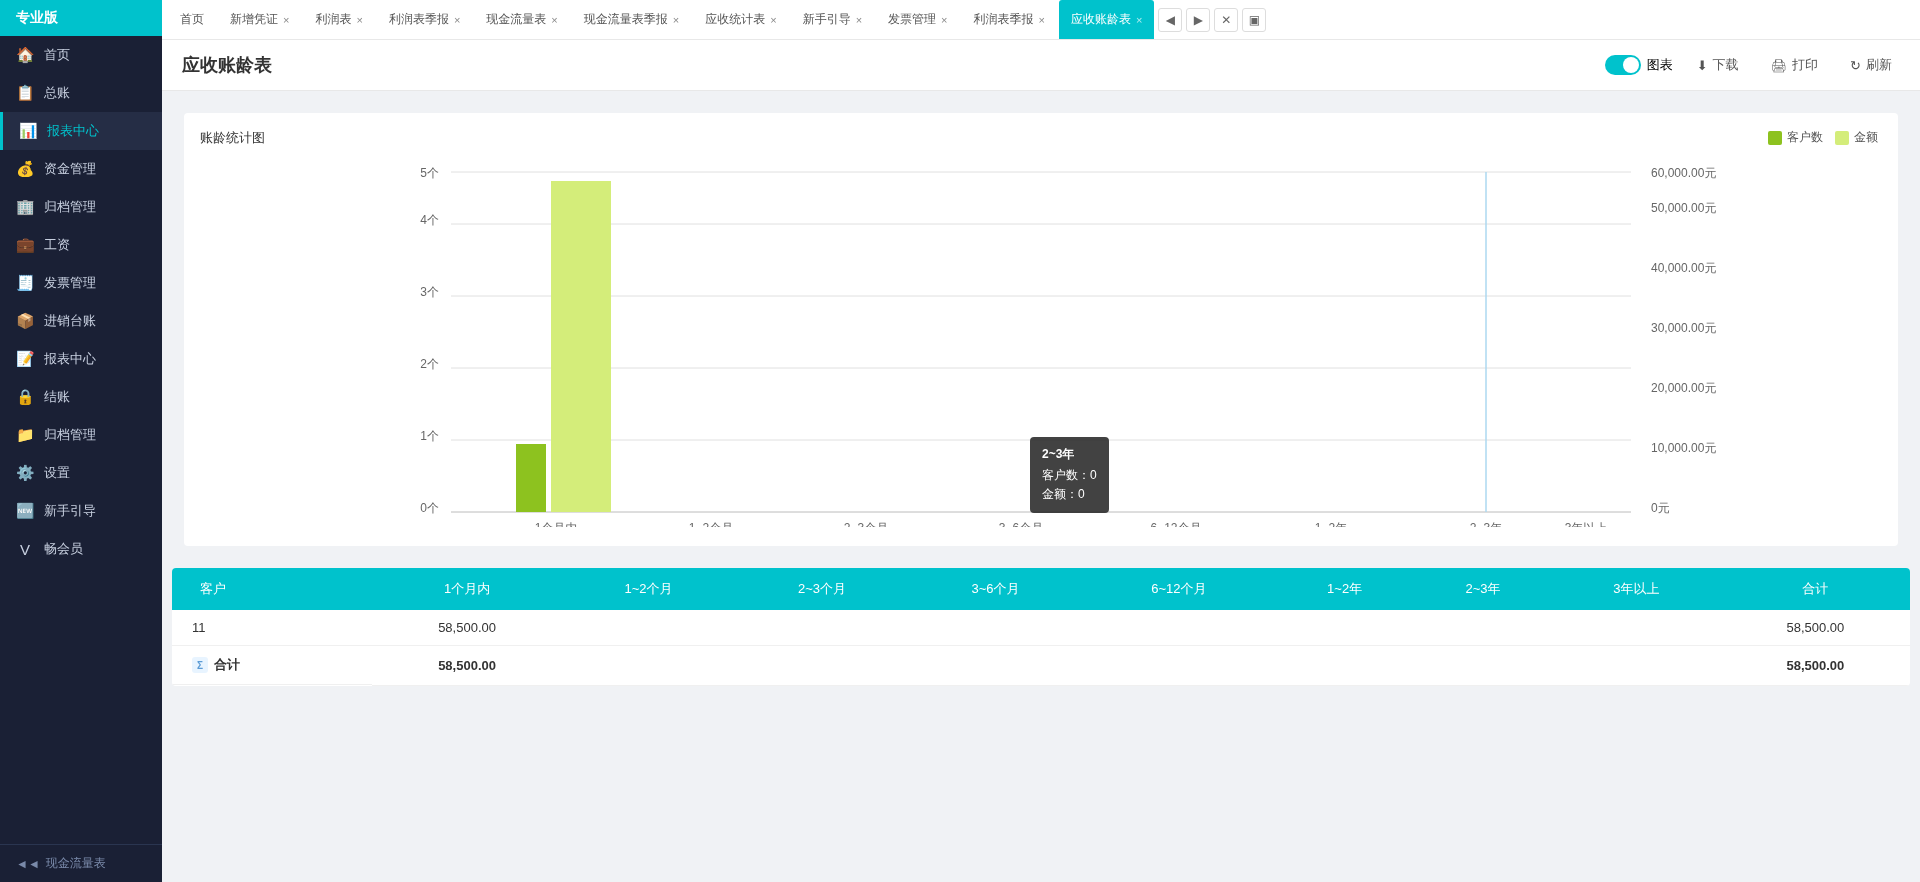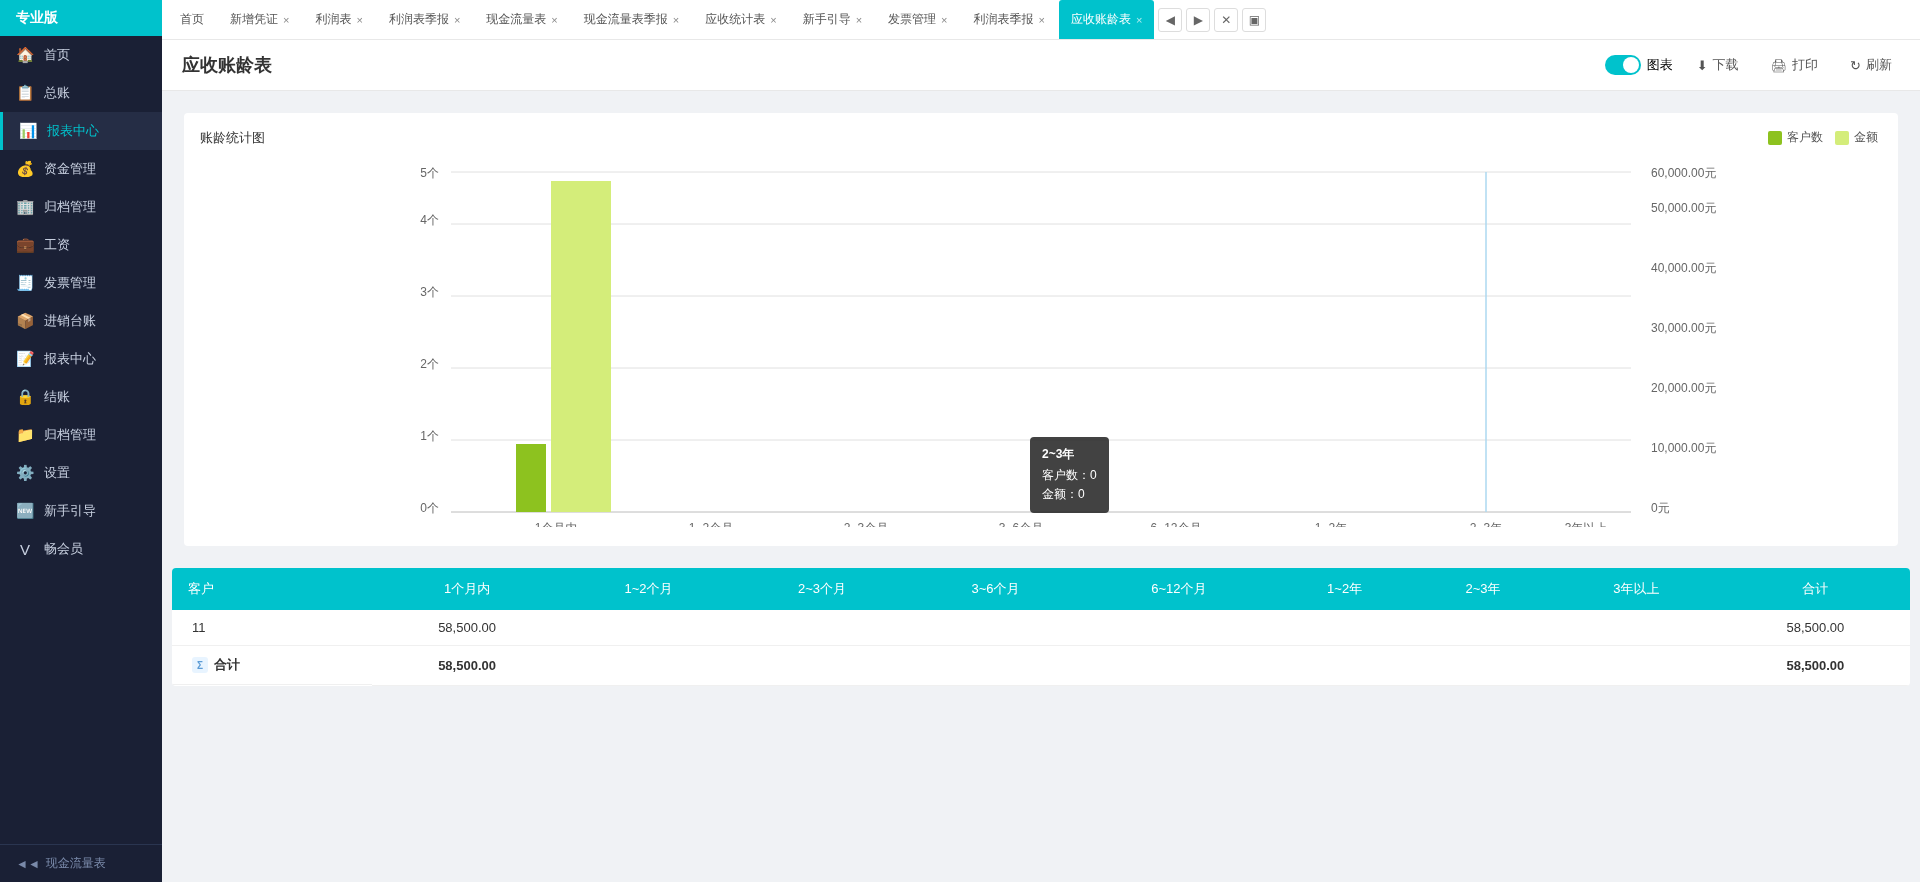--- a/index.html
+++ b/index.html
@@ -221,21 +221,21 @@
       font-size: 13px;
     }
     td {
       padding: 10px 6px;
       text-align: center;
       font-size: 13px;
       color: #333;
       border-bottom: 1px solid #f0f0f0;
     }
     td:first-child { text-align: left; padding-left: 20px; }
-    th:first-child { text-align: left; padding-left: 16px; }
+    th:first-child { text-align: left; padding-left: 28px; }
     .total-row td { font-weight: bold; }
     .total-row td:first-child { 
       display: flex; align-items: center; gap: 6px; padding-left: 20px;
     }
     .sum-icon {
       width: 16px; height: 16px;
       background: #e8f4ff;
       border-radius: 3px;
       display: inline-flex;
       align-items: center;

